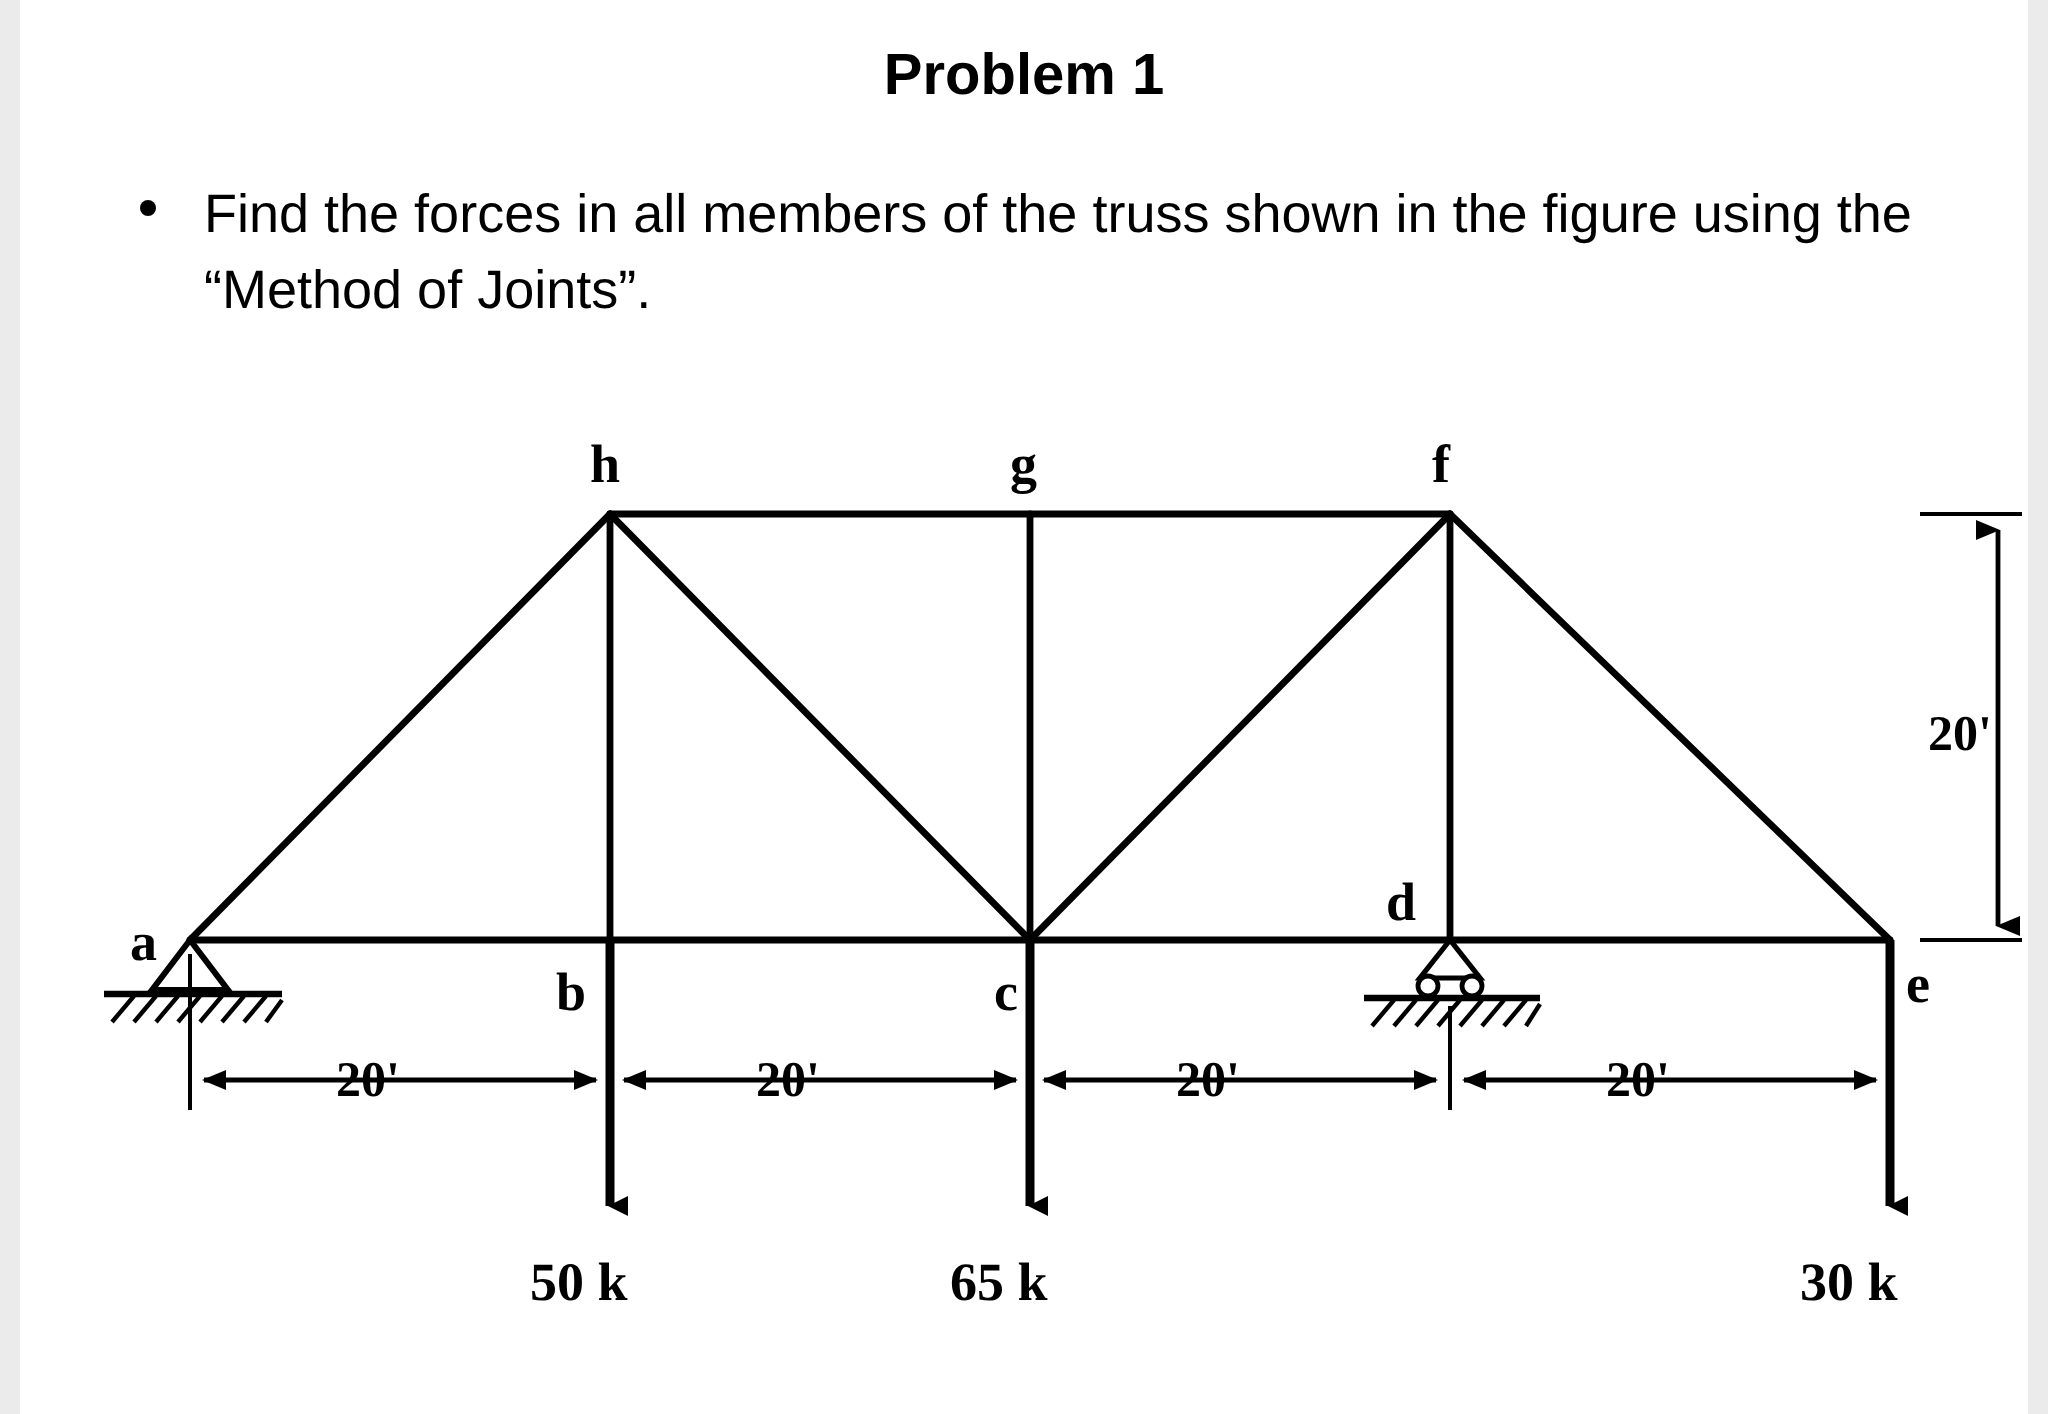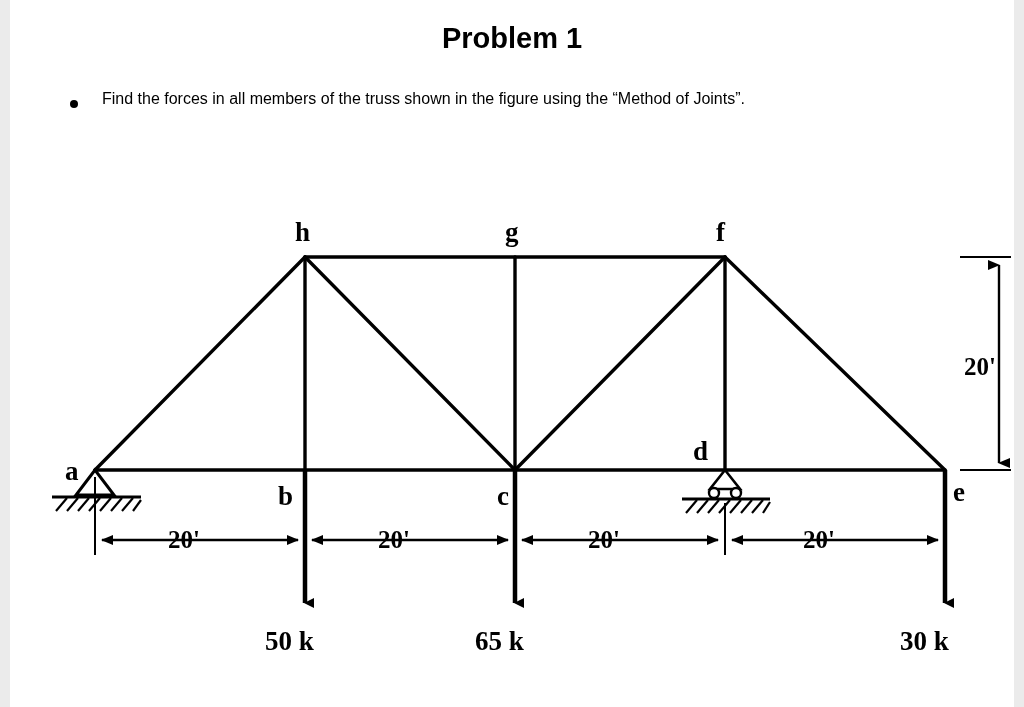--- a/index.html
+++ b/index.html
@@ -56,21 +56,21 @@
     position: absolute;
     left: 8px;
     top: 12px;
     width: 8px;
     height: 8px;
     border-radius: 50%;
     background: #000;
   }
   .bullet-text {
     margin-left: 40px;
-    font-size: 16px;
+    font-size: 27px;
     line-height: 1.42;
     color: #000000;
   }
 
   .figure {
     position: absolute;
     left: 0;
     top: 195px;
     width: 1004px;
     height: 500px;

